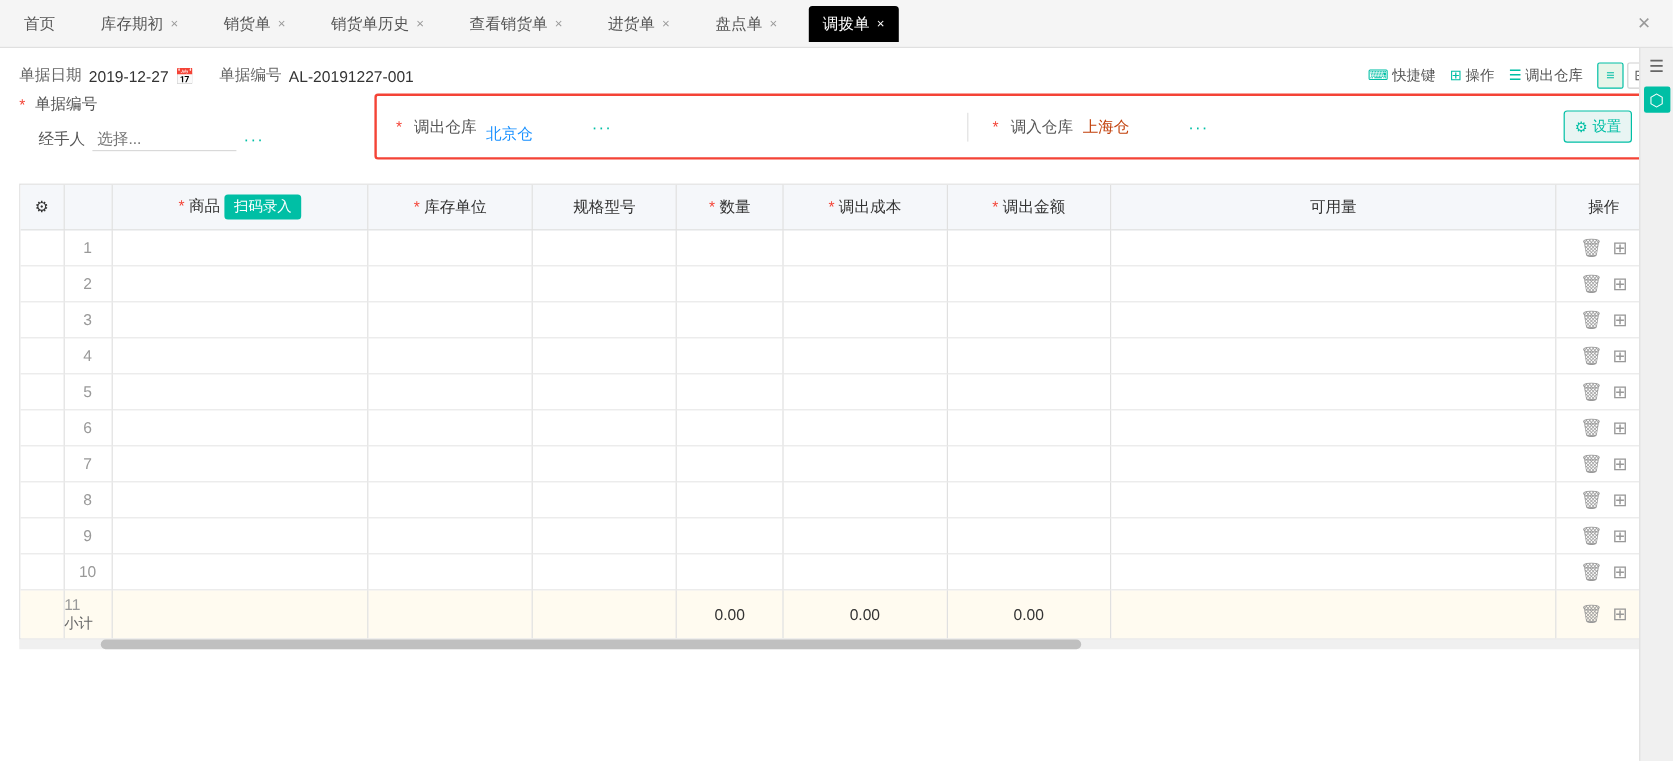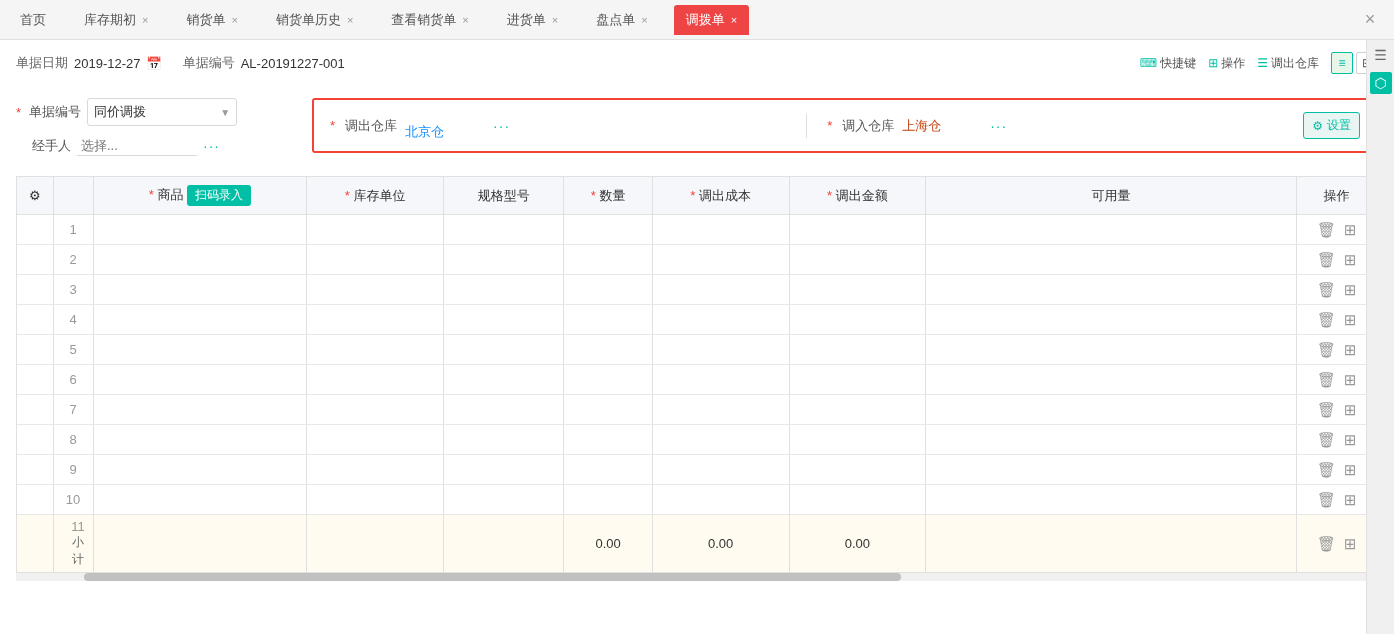--- a/index.html
+++ b/index.html
@@ -11,29 +11,29 @@
       background: #f5f5f5; border-bottom: 1px solid #e0e0e0;
       padding: 0 8px; gap: 14px;
     }
     .tab {
       display: flex; align-items: center; height: 30px; padding: 0 12px;
       border-radius: 3px 3px 0 0; cursor: pointer; font-size: 13px;
       color: #555; white-space: nowrap; gap: 6px; position: relative;
       data-interactable: true;
     }
     .tab .close-btn { font-size: 11px; color: #999; cursor: pointer; }
-    .tab.active-teal { background: #ef4444; color: #fff; border: none; }
+    .tab.active-teal { background: #000000; color: #fff; border: none; }
     .close-window { margin-left: auto; width: 32px; height: 32px; display: flex; align-items: center; justify-content: center; cursor: pointer; font-size: 18px; color: #999; }
 
     
     .main { padding: 12px 16px; }
 
     
     .header-row {
-      display: flex; align-items: center; margin-bottom: 24px; gap: 20px;
+      display: flex; align-items: center; margin-bottom: 4px; gap: 20px;
     }
     .header-field { display: flex; align-items: center; gap: 6px; font-size: 13px; }
     .header-label { color: #666; }
     .header-value { color: #333; font-weight: 500; }
     .calendar-icon { color: #00bfa5; cursor: pointer; }
 
     
     .toolbar-right { margin-left: auto; display: flex; align-items: center; gap: 12px; font-size: 12px; color: #555; }
     .toolbar-btn { display: flex; align-items: center; gap: 3px; cursor: pointer; color: #555; }
     .view-icons { display: flex; gap: 3px; }
@@ -83,21 +83,21 @@
     }
     tr:last-child td { border-bottom: none; }
     .row-num { color: #999; width: 40px; }
     .col-gear { width: 36px; }
     .scan-btn {
       background: #00bfa5; color: #fff; border: none; border-radius: 3px;
       padding: 2px 8px; font-size: 12px; cursor: pointer; text-align: right;
     }
     .op-icons { display: flex; align-items: center; justify-content: center; gap: 8px; }
     .op-icon { cursor: pointer; color: #999; font-size: 15px; }
-    .subtotal-label { text-align: center; padding-left: 16px; }
+    .subtotal-label { text-align: left; padding-left: 0; }
 
     
     .right-sidebar {
       position: fixed; right: 0; top: 40px; bottom: 0; width: 28px;
       background: #f0f0f0; border-left: 1px solid #e0e0e0;
       display: flex; flex-direction: column; align-items: center; padding: 4px 0; gap: 6px;
     }
     .sidebar-icon {
       width: 22px; height: 22px; display: flex; align-items: center; justify-content: center;
       cursor: pointer; color: #666; font-size: 14px; border-radius: 2px;
@@ -182,24 +182,20 @@
   </div>
 
   <div class="section-wrapper" data-interactable="false">
 
     <div class="left-form" data-interactable="false">
 
       <div class="form-row" data-interactable="false">
         <div class="form-field" data-interactable="false">
           <span class="required" data-interactable="false">*</span>
           <span class="field-label" data-interactable="false">单据编号</span>
-          <div class="select-btn" data-interactable="true">
-            <span data-interactable="false">同价调拨</span>
-            <span class="select-arrow" style="margin-left:auto;" data-interactable="false">▼</span>
-          </div>
         </div>
       </div>
 
       <div class="form-row" data-interactable="false">
         <div class="form-field" data-interactable="false">
           <span class="field-label" style="margin-left:16px;" data-interactable="false">经手人</span>
           <input type="text" style="border-top: none; border-right: none; border-left: none; border-image: initial; border-bottom: 1px solid rgb(217, 217, 217); outline: none; font-size: 13px; color: rgb(170, 170, 170); width: 120px; padding: 2px 4px;" data-interactable="true" placeholder="选择...">
           <span class="more-btn" data-interactable="true">···</span>
         </div>
       </div>

